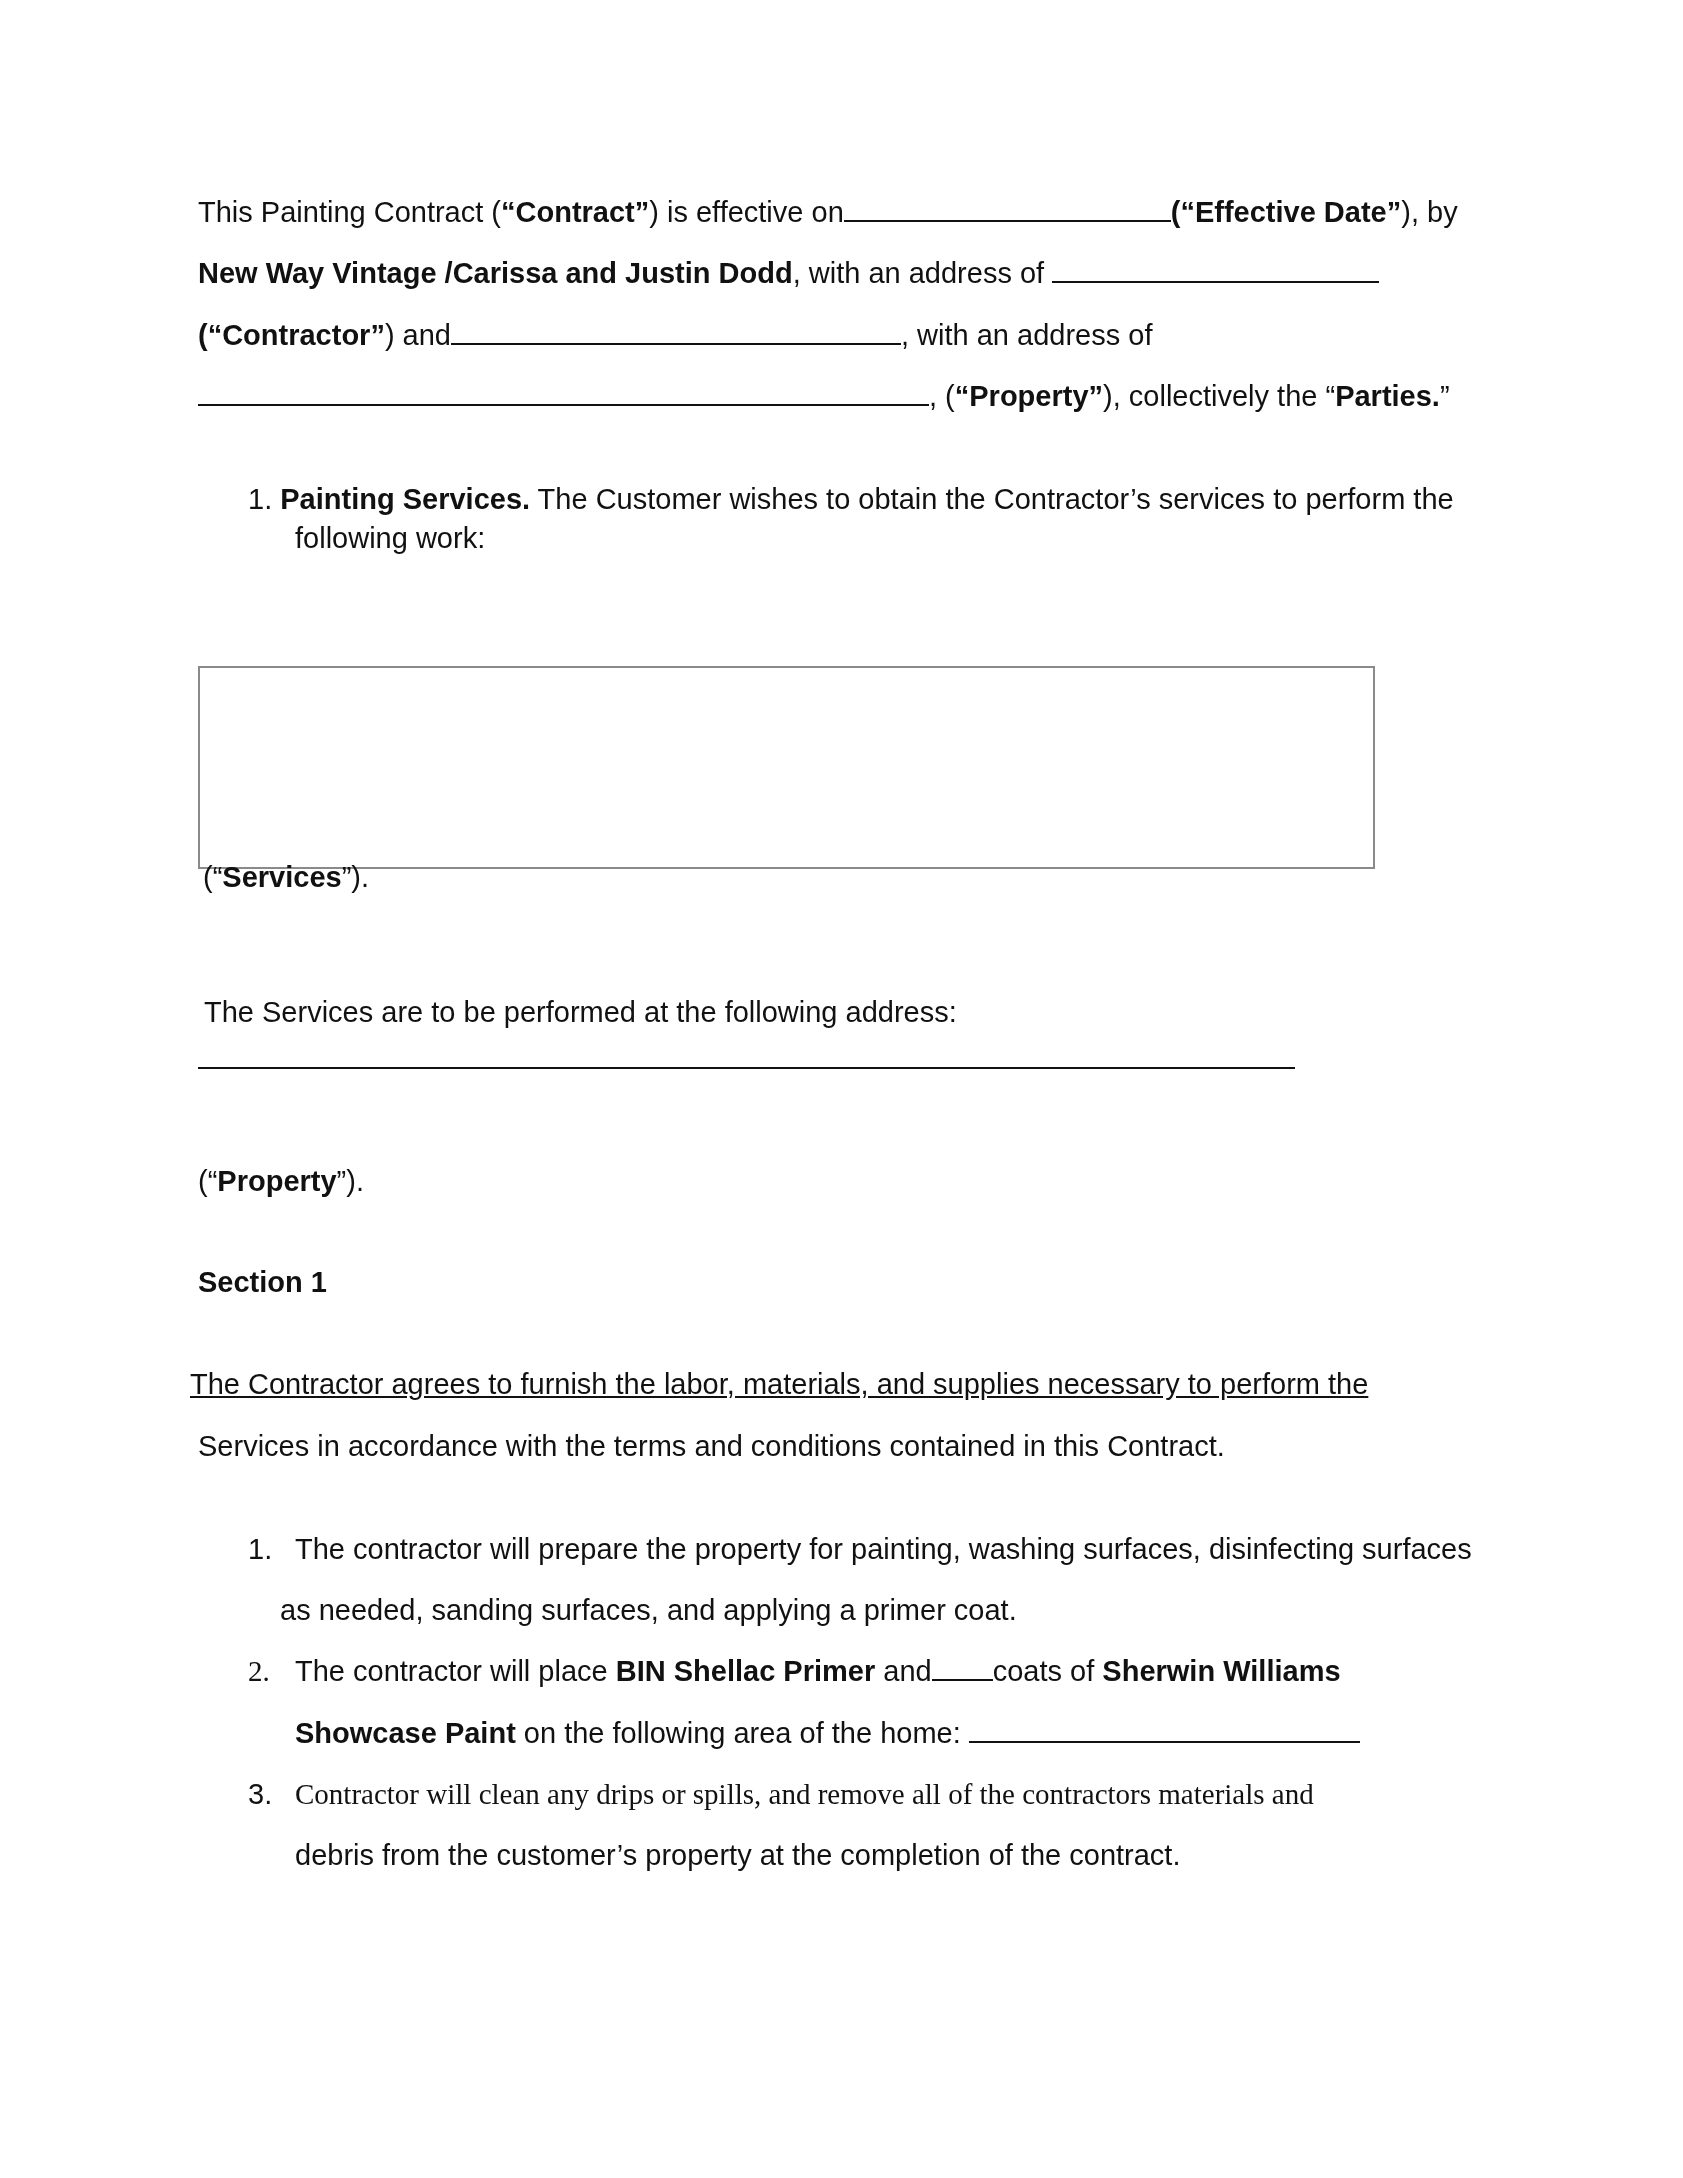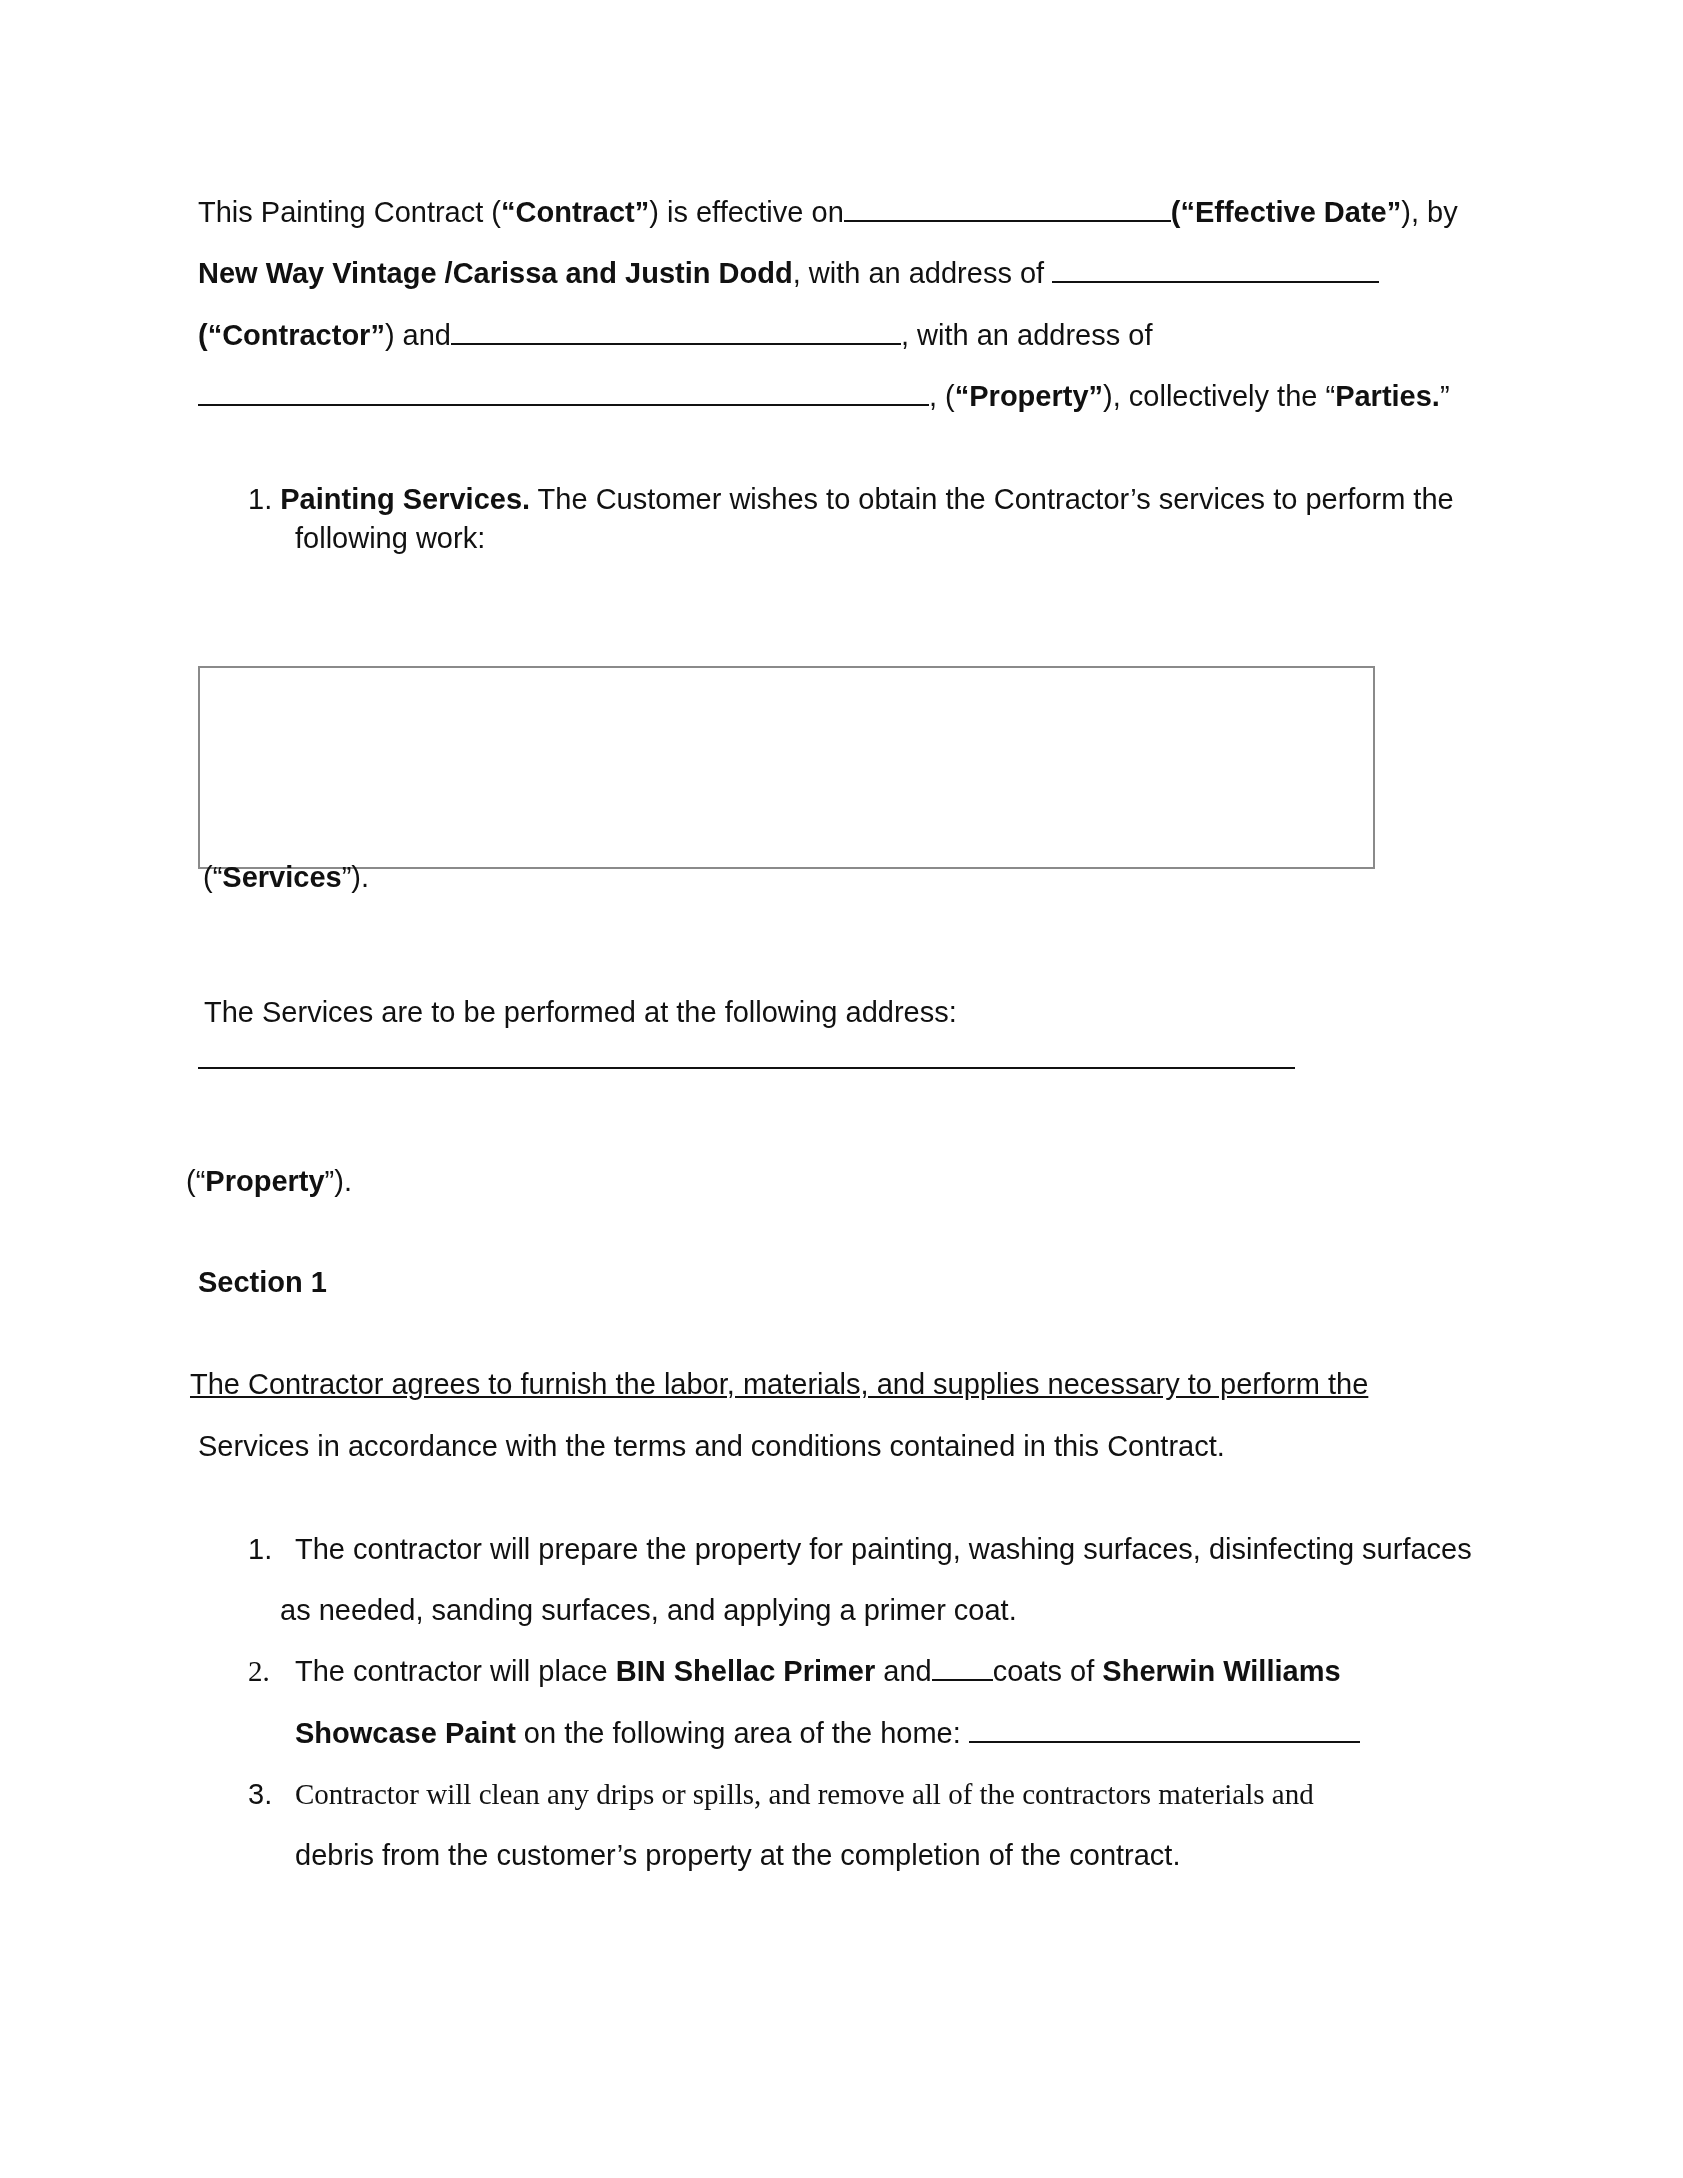--- a/index.html
+++ b/index.html
@@ -39,21 +39,21 @@
 </div>
 
 <div class="workbox"></div>
 
 <div class="abs" style="left:203px; top:861px;">
   <span>(“</span><b>Services</b><span>”).</span>
 </div>
 
 <div class="abs" style="left:204px; top:963px;margin-top:33px;">The Services are to be performed at the following address:</div>
 <div class="abs" style="left:198px; top:1067px; width:1097px; border-bottom:2px solid #111;"></div>
-<div class="abs" style="left:186px; top:1165px;">
+<div class="abs" style="left:198px; top:1165px;">
   <span>(“</span><b>Property</b><span>”).</span>
 </div>
 
 <div class="abs" style="left:198px; top:1266px;">
   <b>Section 1</b>
 </div>
 <div class="abs" style="left:190px; top:1368px;text-decoration:underline;">The Contractor agrees to furnish the labor, materials, and supplies necessary to perform the</div>
 <div class="abs" style="left:198px; top:1430px;">Services in accordance with the terms and conditions contained in this Contract.</div>
 
 <div class="abs" style="left:248px; top:1533px;">1.</div>

